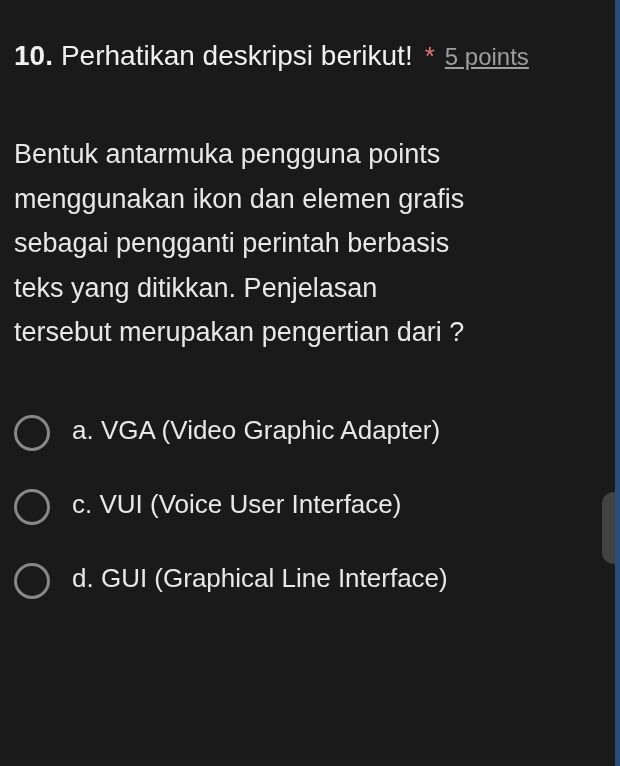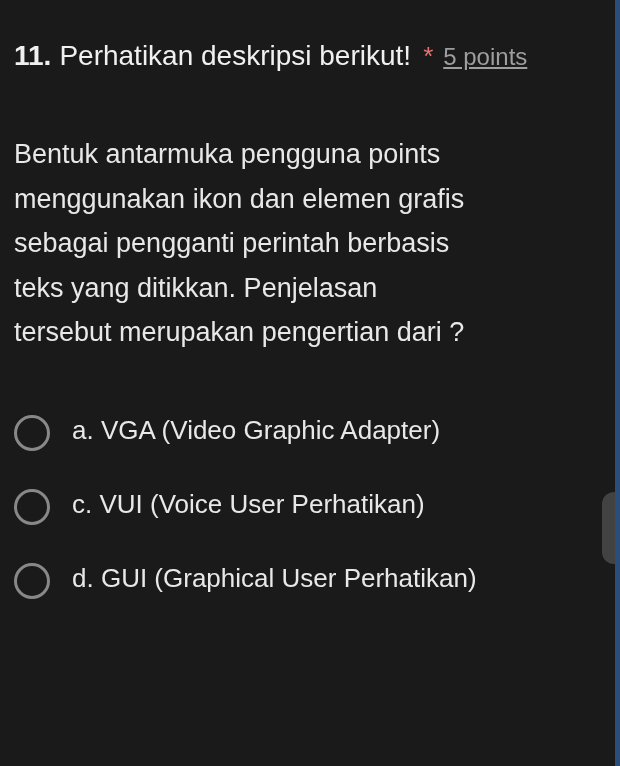--- a/index.html
+++ b/index.html
@@ -97,38 +97,38 @@
       width: 5px;
       height: 100%;
       background: #2a4d7a;
     }
   </style>
 </head>
 <body>
 
 <div class="container">
   <div class="question-header">
-    <span class="question-number">11.</span>
+    <span class="question-number">10.</span>
     <span class="question-title">Perhatikan deskripsi berikut!</span>
     <span class="required-mark">*</span>
     <span class="points">5 points</span>
   </div>
 
   <div class="question-body">Bentuk antarmuka pengguna points menggunakan ikon dan elemen grafis sebagai pengganti perintah berbasis teks yang ditikkan.  Penjelasan tersebut merupakan pengertian dari ?</div>
 
   <div class="options">
     <div class="option">
       <div class="radio-circle"></div>
       <span class="option-label">a. VGA (Video Graphic Adapter)</span>
     </div>
     <div class="option">
       <div class="radio-circle"></div>
-      <span class="option-label">c. VUI (Voice User Perhatikan)</span>
+      <span class="option-label">c. VUI (Voice User Interface)</span>
     </div>
     <div class="option">
       <div class="radio-circle"></div>
-      <span class="option-label">d. GUI (Graphical User Perhatikan)</span>
+      <span class="option-label">d. GUI (Graphical Line Interface)</span>
     </div>
   </div>
 </div>
 
 <div class="side-tab"></div>
 <div class="right-border"></div>
 
 </body></html>

